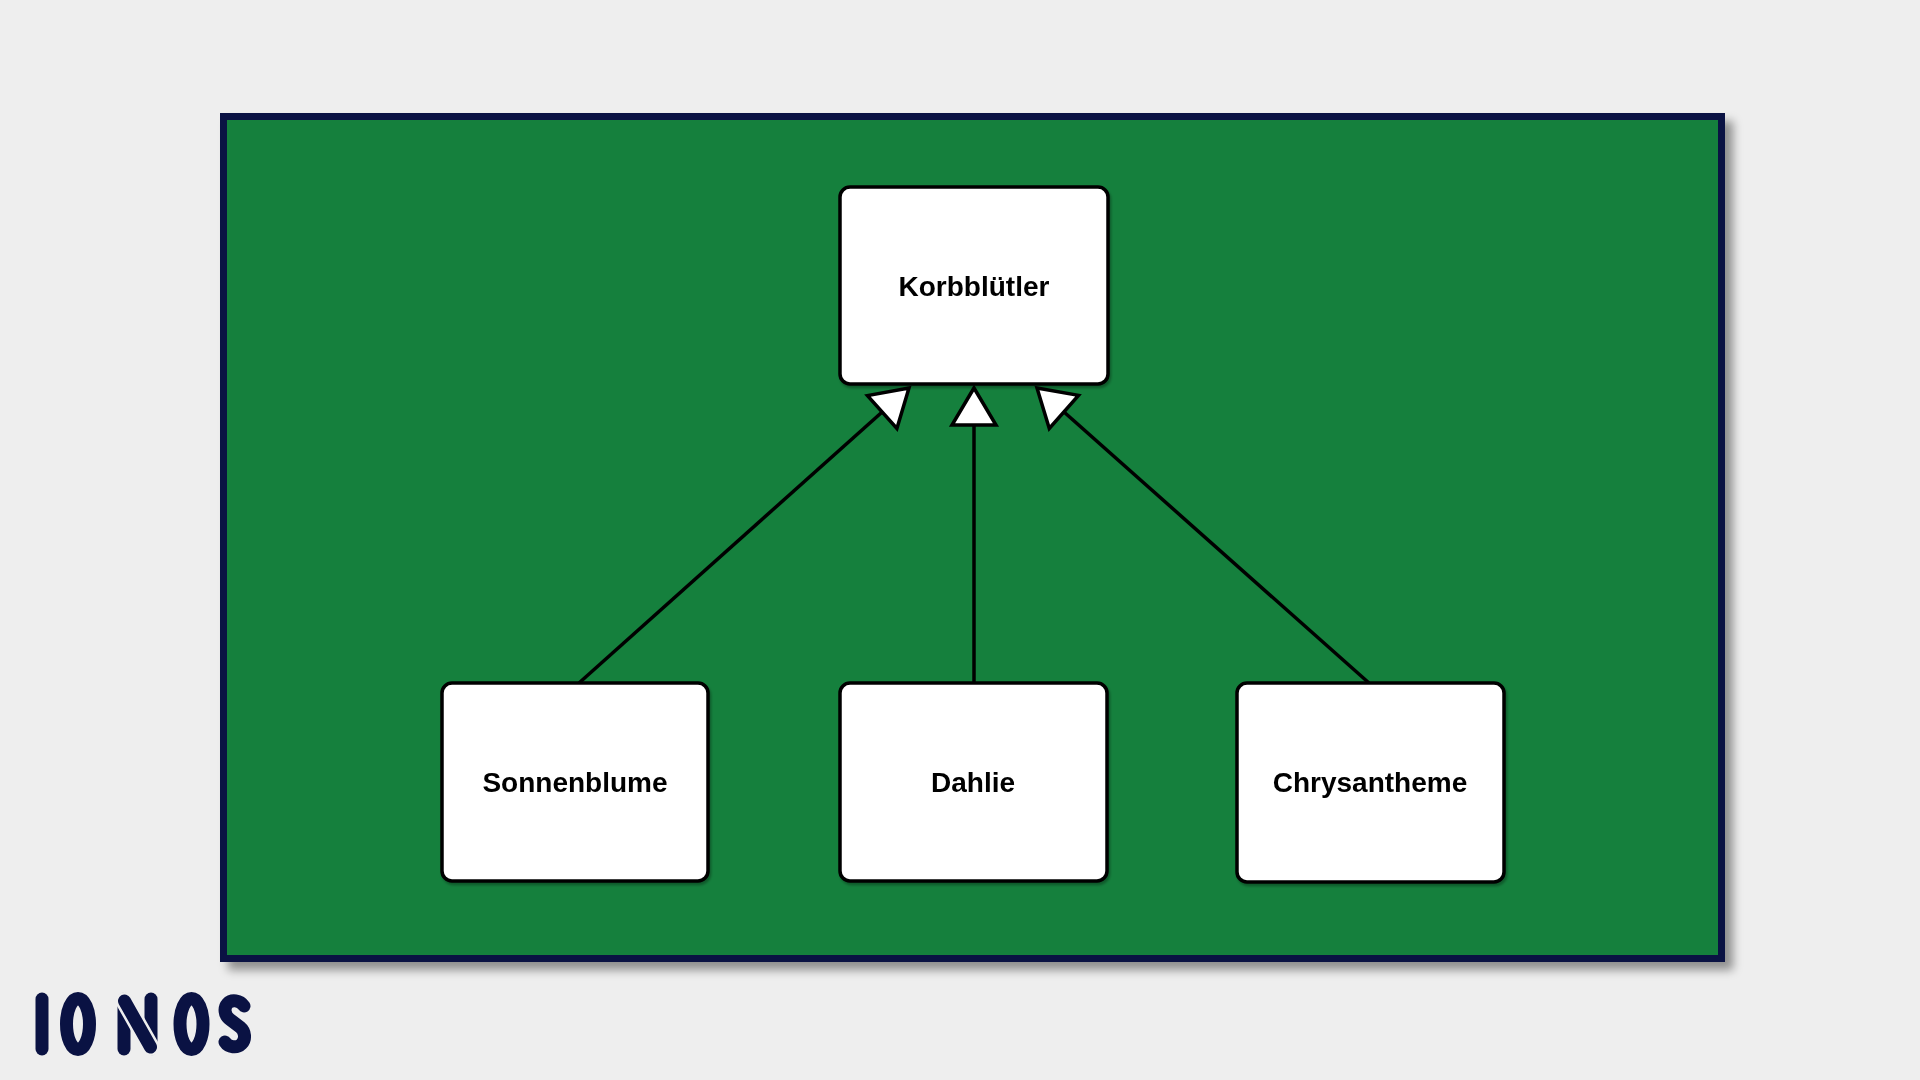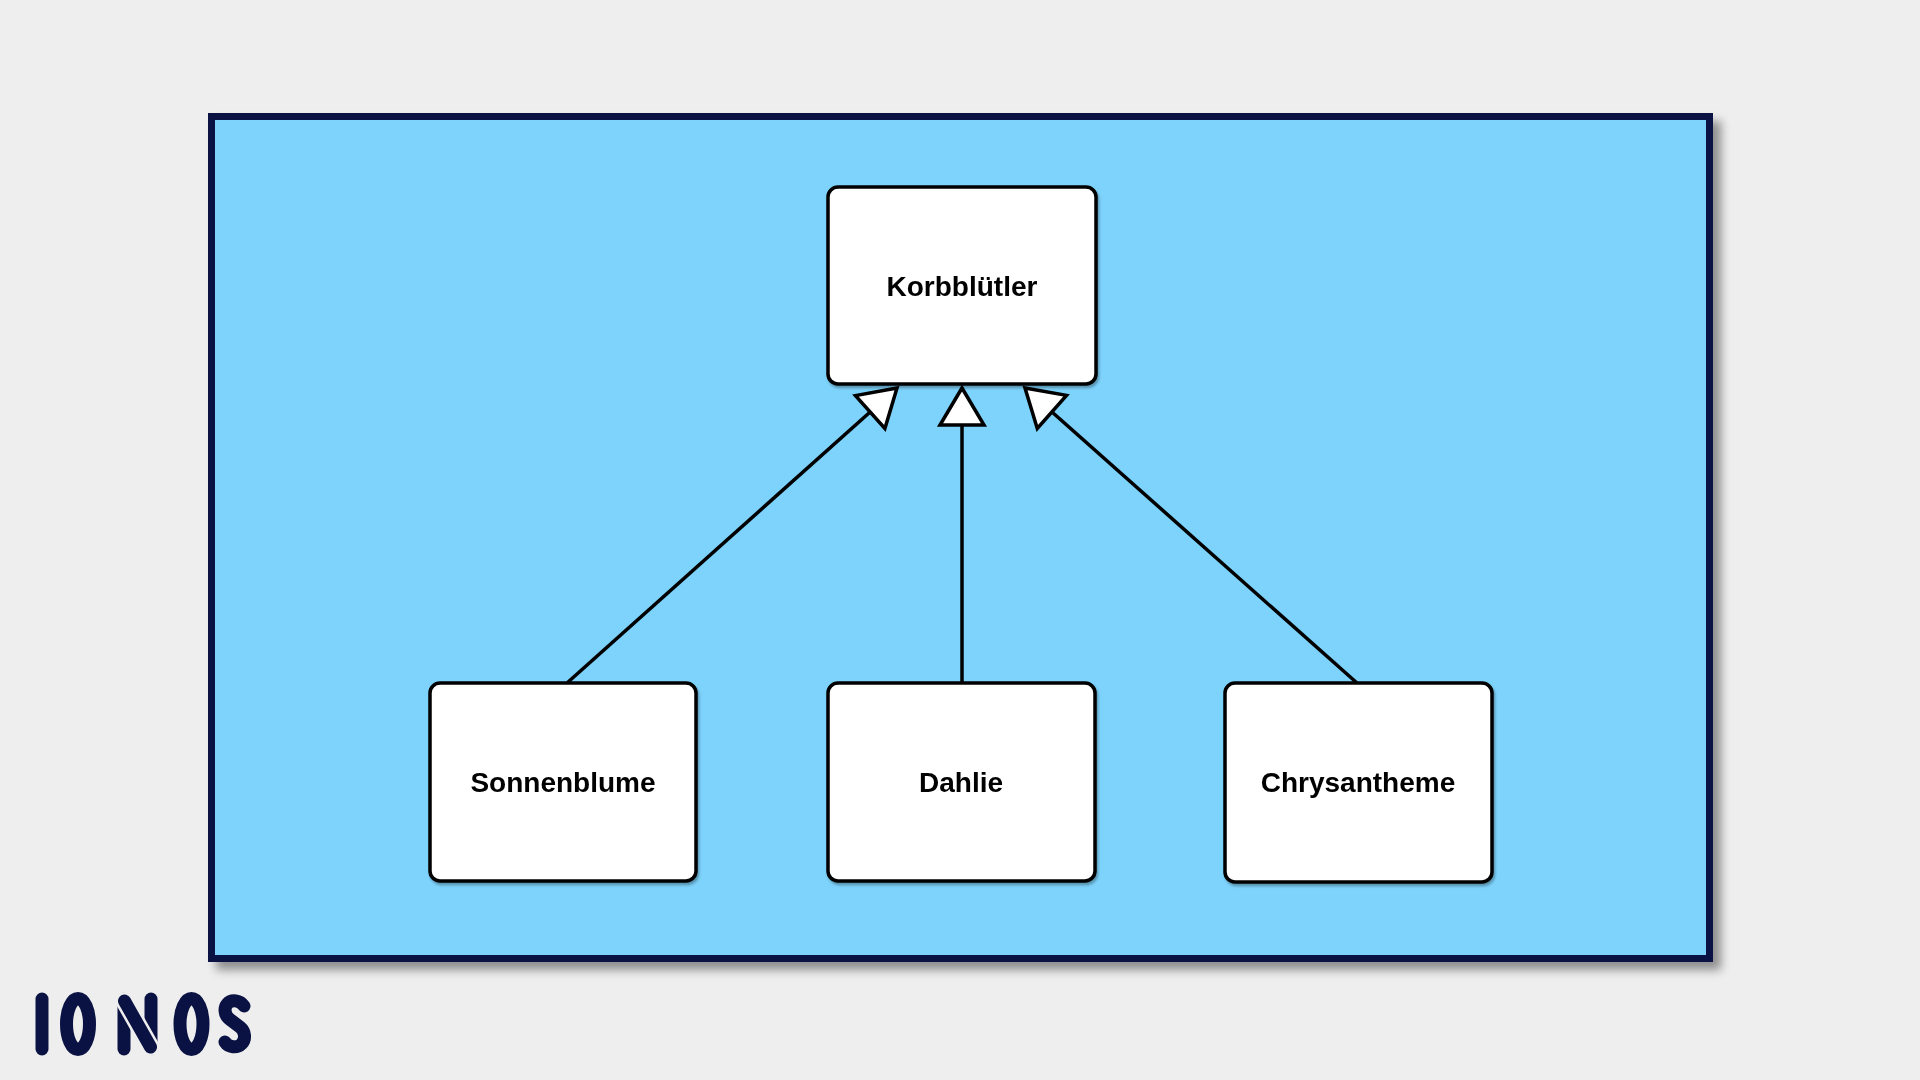--- a/index.html
+++ b/index.html
@@ -9,25 +9,25 @@
     height: 1080px;
     overflow: hidden;
     font-family: "Liberation Sans", sans-serif;
   }
   body {
     position: relative;
     background: #eeeeee;
   }
   .panel {
     position: absolute;
-    left: 208px;
+    left: 220px;
     top: 113px;
     width: 1491px;
     height: 835px;
-    background: #7dd3fc;
+    background: #15803d;
     border: 7px solid #0a1243;
     box-shadow: 8px 8px 9px rgba(0,0,0,0.40);
   }
   .panel svg.diagram {
     display: block;
     width: 100%;
     height: 100%;
   }
   svg.diagram text {
     font-family: "Liberation Sans", sans-serif;

